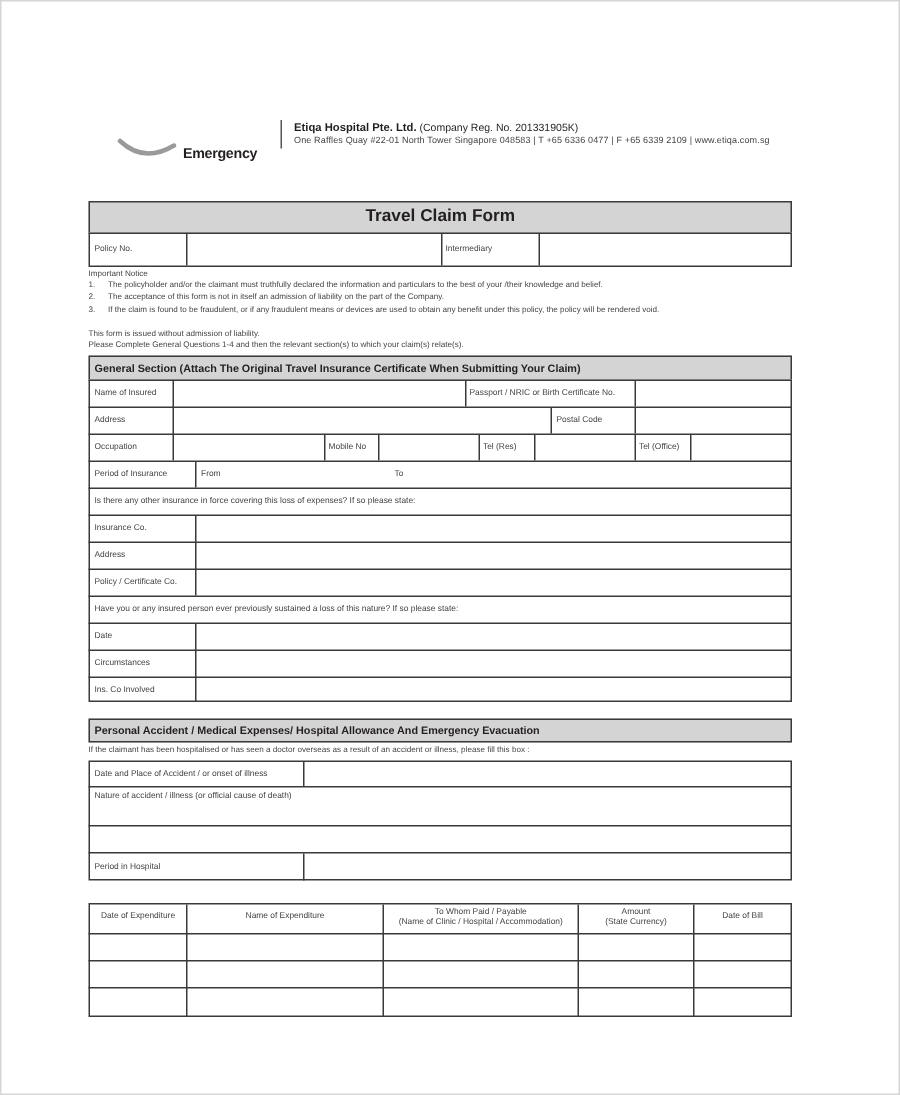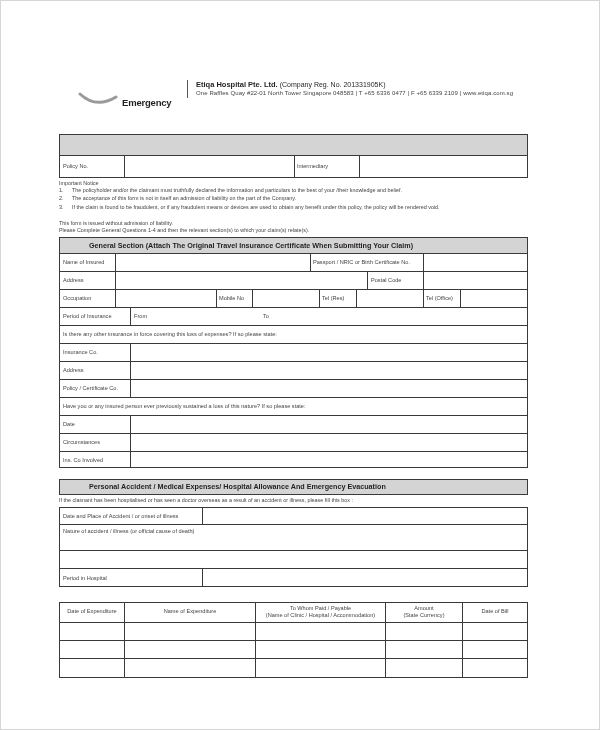--- a/index.html
+++ b/index.html
@@ -18,21 +18,21 @@
   .company-line2 { font-size: 6px; color: #444; line-height: 9px; white-space: nowrap; letter-spacing: 0.1px; }
 
   
   .box { position: absolute; border: 1.3px solid #3a3a3a; background: #fff; }
   .band { position: absolute; background: #d4d4d4; border: 1.3px solid #3a3a3a; }
   .hline { position: absolute; height: 1px; background: #3a3a3a; }
   .vline { position: absolute; width: 1px; background: #3a3a3a; }
   .lbl { position: absolute; font-size: 5.6px; color: #444; white-space: nowrap; line-height: 7px; }
   .field { position: absolute; background: transparent; }
   .title { position: absolute; font-size: 11.5px; font-weight: bold; color: #231f20; text-align: center; }
-  .band-title { position: absolute; font-size: 7.2px; font-weight: bold; color: #231f20; white-space: nowrap; margin-left: 26px; }
+  .band-title { position: absolute; font-size: 7.2px; font-weight: bold; color: #231f20; white-space: nowrap; }
   .note { position: absolute; font-size: 5.4px; color: #444; white-space: nowrap; line-height: 7.2px; }
   .note .num { display: inline-block; width: 13px; }
   .center { text-align: center; }
 </style>
 </head>
 <body>
 
 <div class="page">
 
   <div class="logo">
@@ -44,20 +44,21 @@
 
   <div class="company">
     <div class="company-line1">
       <b>Etiqa Hospital Pte. Ltd.</b>
       <span>(Company Reg. No. 201331905K)</span>
     </div>
     <div class="company-line2">One Raffles Quay #22-01 North Tower Singapore 048583 | T +65 6336 0477 | F +65 6339 2109 | www.etiqa.com.sg</div>
   </div>
 
   <div class="band" style="left:58px; top:133px; width:469px; height:22px;"></div>
+  <div class="title" style="left:58px; top:137px; width:469px;">Travel Claim Form</div>
   <div class="box" style="left:58px; top:154px; width:469px; height:23px;"></div>
   <div class="vline" style="left:123px; top:155px; height:21px;"></div>
   <div class="vline" style="left:293px; top:155px; height:21px;"></div>
   <div class="vline" style="left:358px; top:155px; height:21px;"></div>
   <div class="lbl" style="left:62px; top:162px;">Policy No.</div>
   <div class="field" style="left:124px; top:155px; width:169px; height:21px;"></div>
   <div class="lbl" style="left:296px; top:162px;">Intermediary</div>
   <div class="field" style="left:359px; top:155px; width:167px; height:21px;"></div>
 
   <div class="note" style="left:58px; top:179px;">Important Notice</div>

